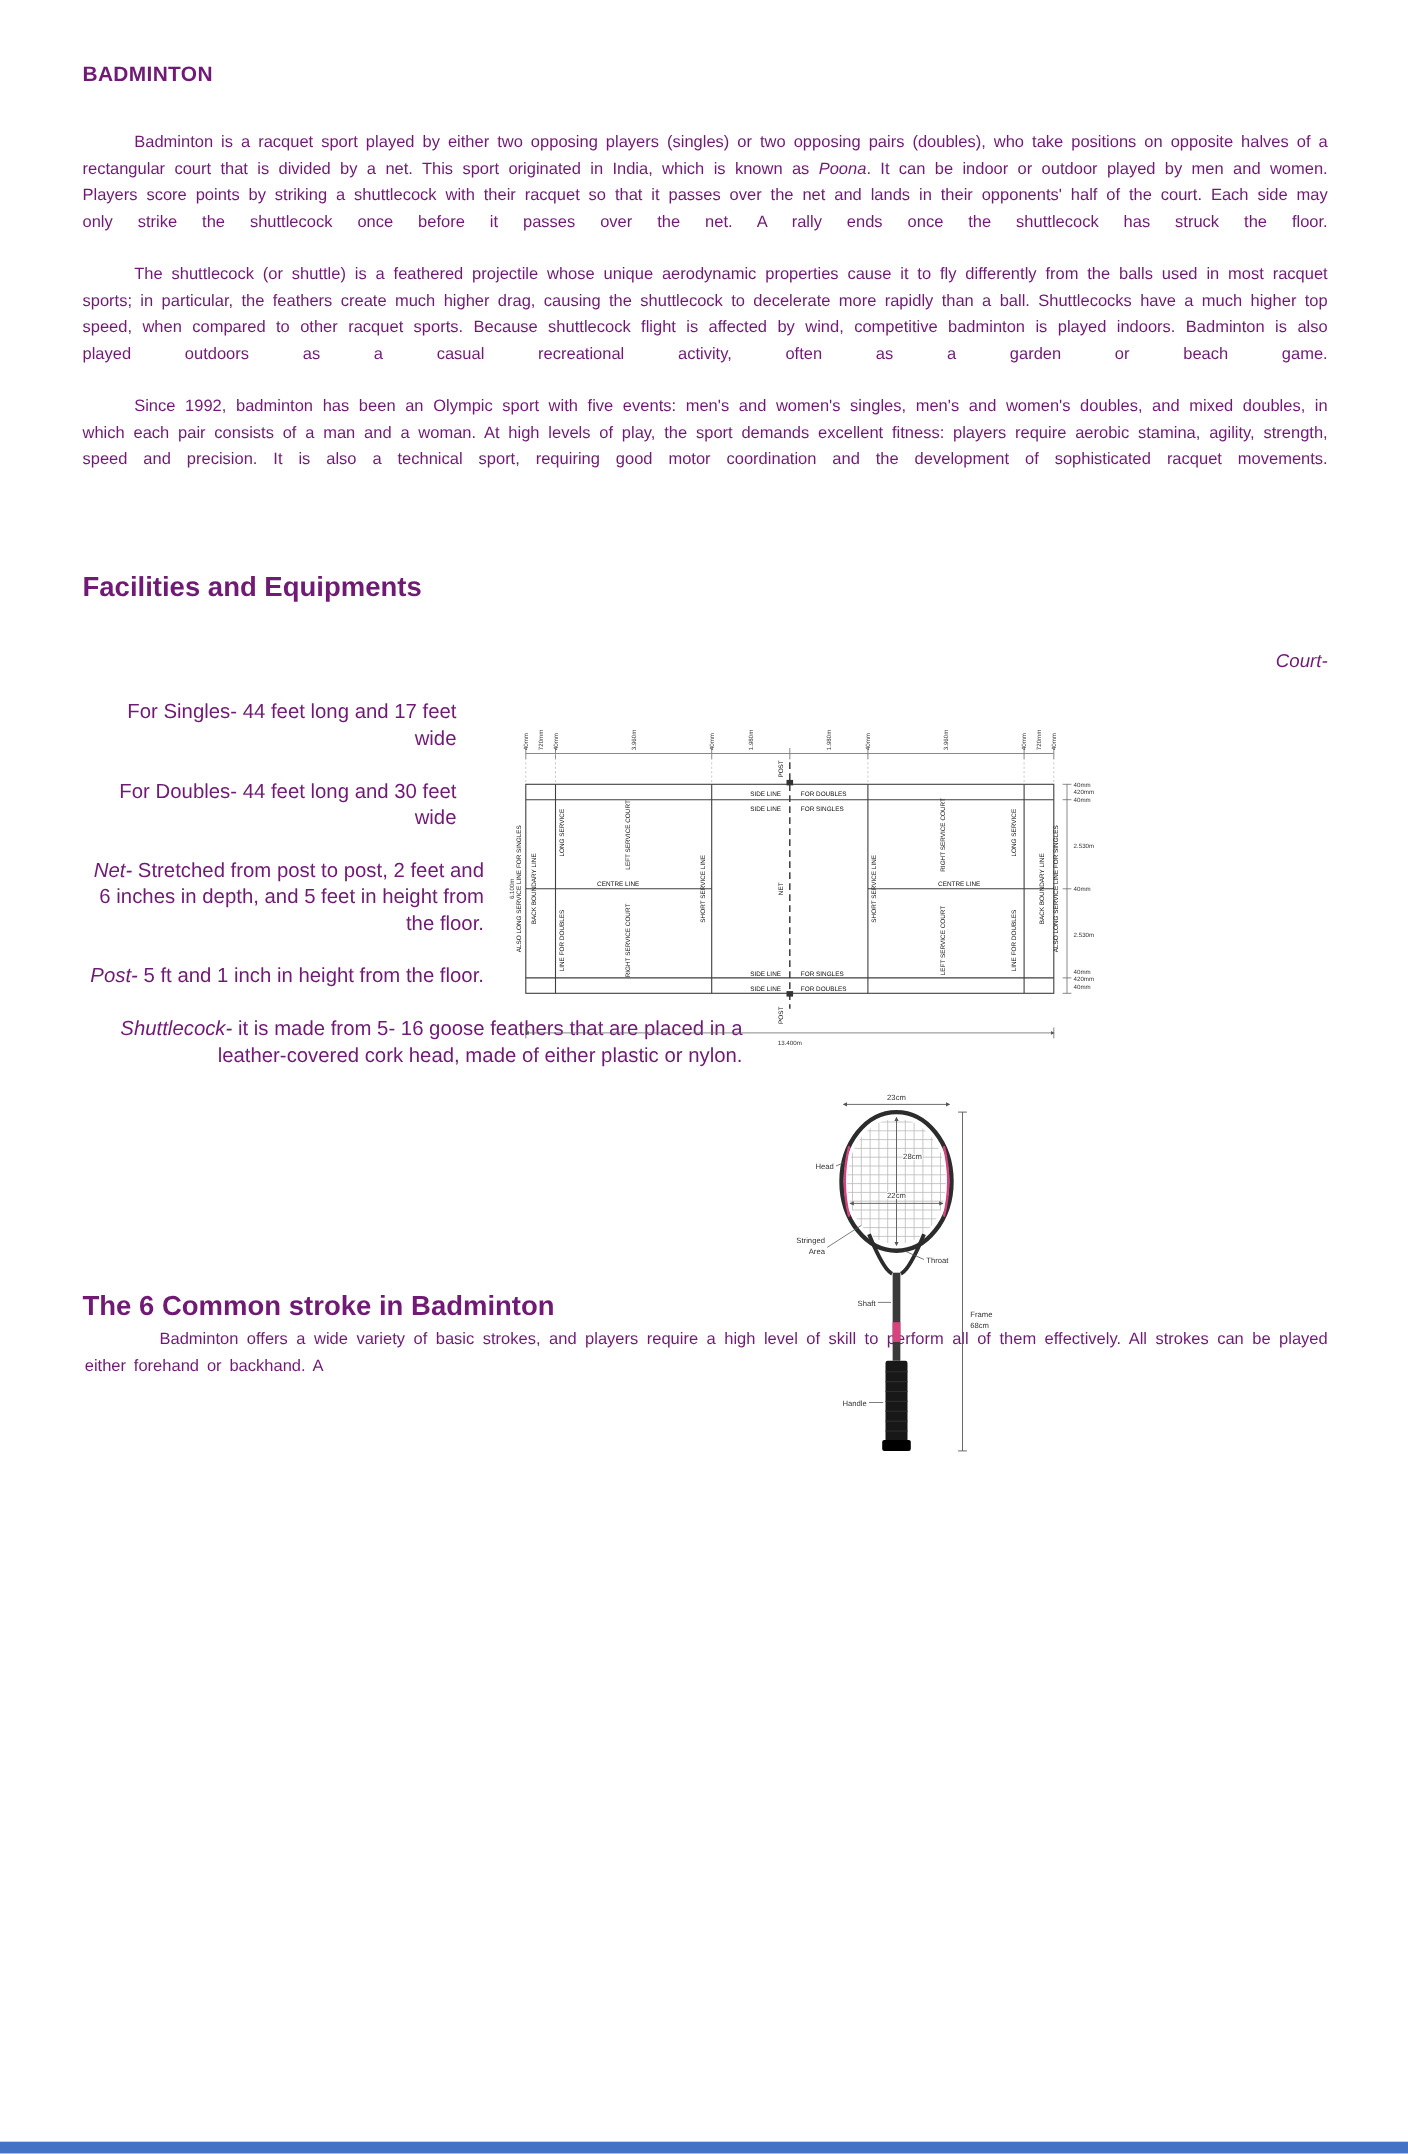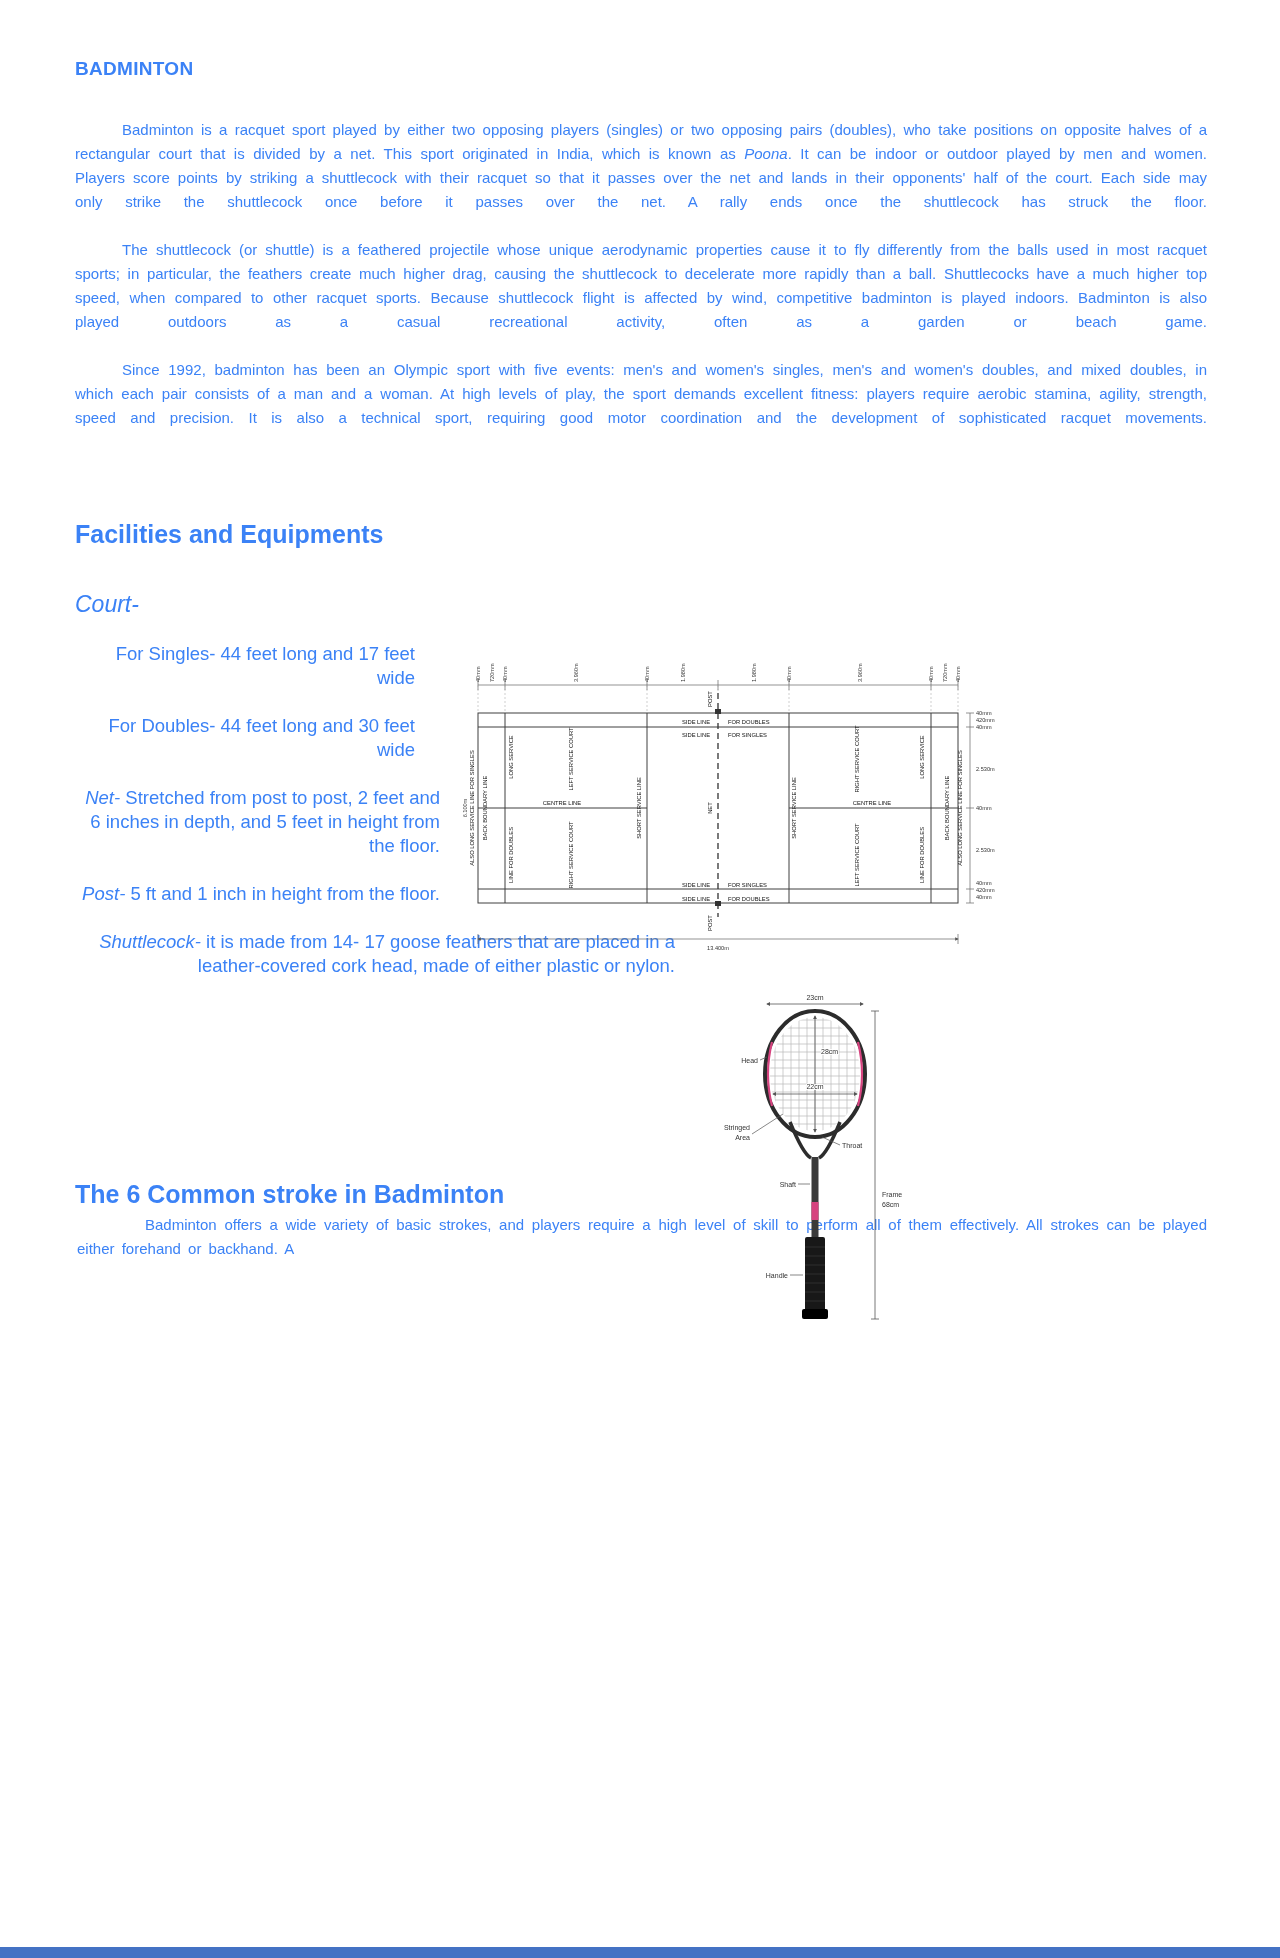--- a/index.html
+++ b/index.html
@@ -1,29 +1,29 @@
 <!DOCTYPE html>
 <html><head>
 <meta charset="utf-8">
 <style>
   html,body { margin:0; padding:0; background:#ffffff; }
   .page { position:relative; width:1280px; height:1958px; background:#fff; overflow:hidden;
-          font-family:"Liberation Sans", sans-serif; color:#3b82f6; }
+          font-family:"Liberation Sans", sans-serif; color:#701a75; }
   .content { position:absolute; left:75px; top:58px; width:1132px; }
 
   .title { font-size:19px; font-weight:bold; letter-spacing:0.3px; margin:0 0 38px 0; }
 
   .bp { font-size:15px; line-height:24px; text-align:justify; text-indent:47px;
         word-spacing:3px; margin:0 0 24px 0; }
   .force-last { text-align-last:justify; }
 
   .h { font-size:25px; font-weight:bold; margin:90px 0 0 0; }
   .strokes-h { margin-top:202px; }
 
-  .courtlab { font-size:23px; font-style:italic; margin:42px 0 0 0; }
+  .courtlab { font-size:17px; font-style:italic; margin:42px 0 0 0;text-align:right; }
   .fp { font-size:18.5px; line-height:24px; margin:24px 0 0 0; text-align:right; }
   .w-s { width:340px; }
   .w-n { width:365px; }
   .w-r { width:600px; }
   .mt-big { margin-top:52px; }
   .final { text-indent:68px; margin:4px 0 0 2px; text-align:justify; text-align-last:auto; }
 
   
   .court-svg { position:absolute; left:460px; top:655px; }
   .court-svg text, .racket-svg text { font-family:"Liberation Sans", sans-serif; }
@@ -68,21 +68,21 @@
     <p class="courtlab"><i>Court-</i></p>
 
     <p class="fp w-s">For Singles- 44 feet long and 17 feet wide</p>
     <p class="fp w-s">For Doubles- 44 feet long and 30 feet wide</p>
 
     <p class="fp w-n"><i>Net-</i><span> Stretched from post to post, 2 feet and 6 inches in depth, and 5 feet in height  from the floor.</span></p>
 
     <p class="fp w-n"><i>Post-</i><span> 5 ft and 1 inch in height from the floor.</span></p>
 
 
-    <p class="fp w-r"><i>Shuttlecock-</i><span>  it is made from 14- 17 goose feathers that are placed in a leather-covered cork head, made of either plastic or nylon.</span></p>
+    <p class="fp w-r"><i>Shuttlecock-</i><span>  it is made from 5- 16 goose feathers that are placed in a leather-covered cork head, made of either plastic or nylon.</span></p>
 
     <h2 class="h strokes-h">The 6 Common stroke in Badminton</h2>
     <p class="bp final">Badminton offers a wide variety of basic strokes, and players require a high level of skill to perform all of them effectively. All strokes can be played either forehand or backhand. A</p>
   </div>
 
   <svg class="court-svg" viewBox="0 0 560 300" width="560" height="300">
     <defs>
       <marker id="carr" viewBox="0 0 10 10" refX="8" refY="5" markerWidth="5" markerHeight="5" orient="auto-start-reverse">
         <path d="M0,0 L10,5 L0,10 z" fill="#555"></path>
       </marker>

